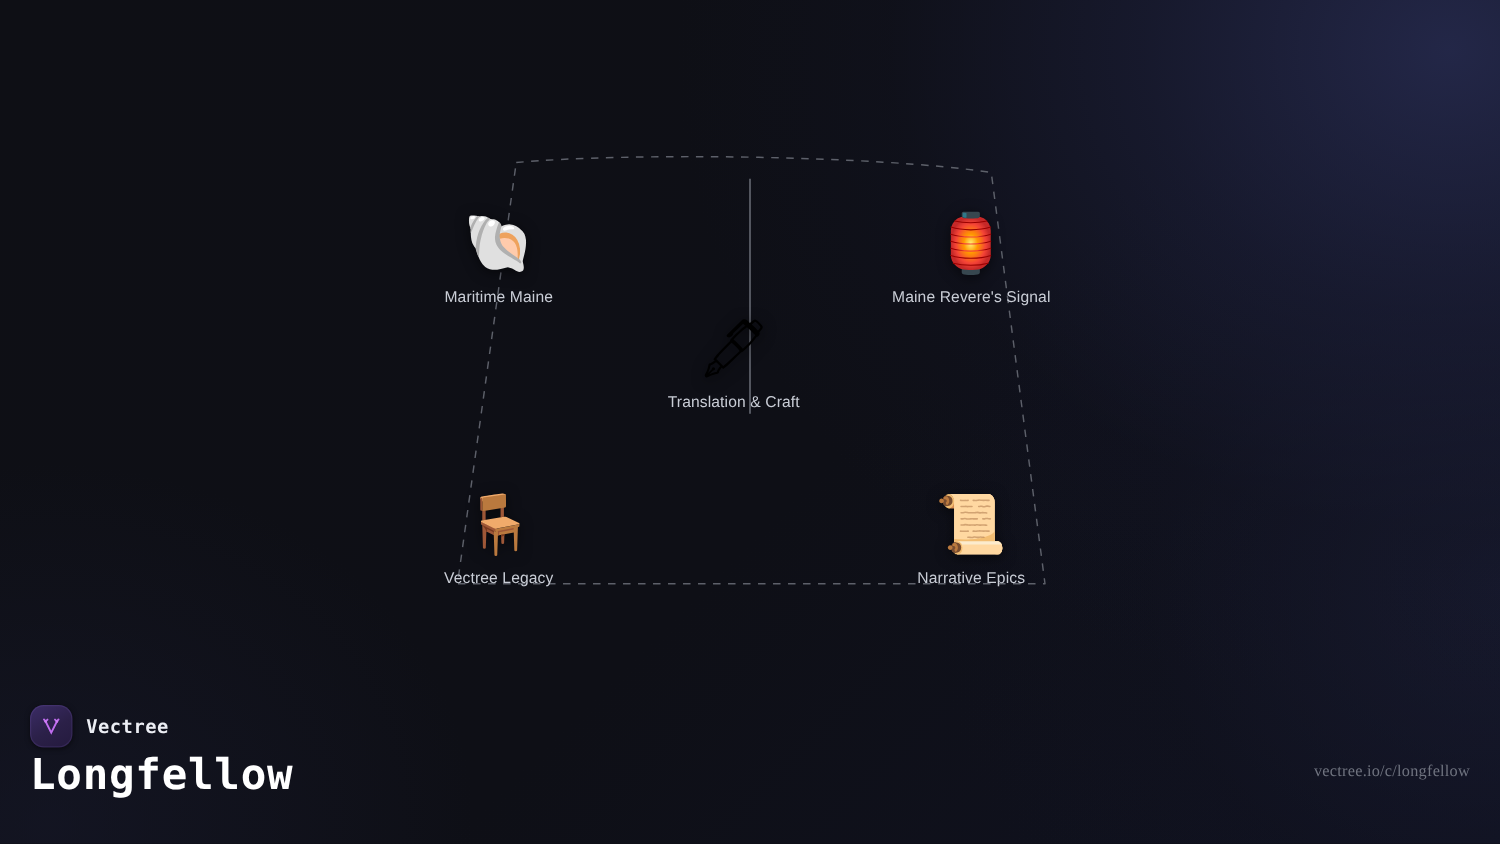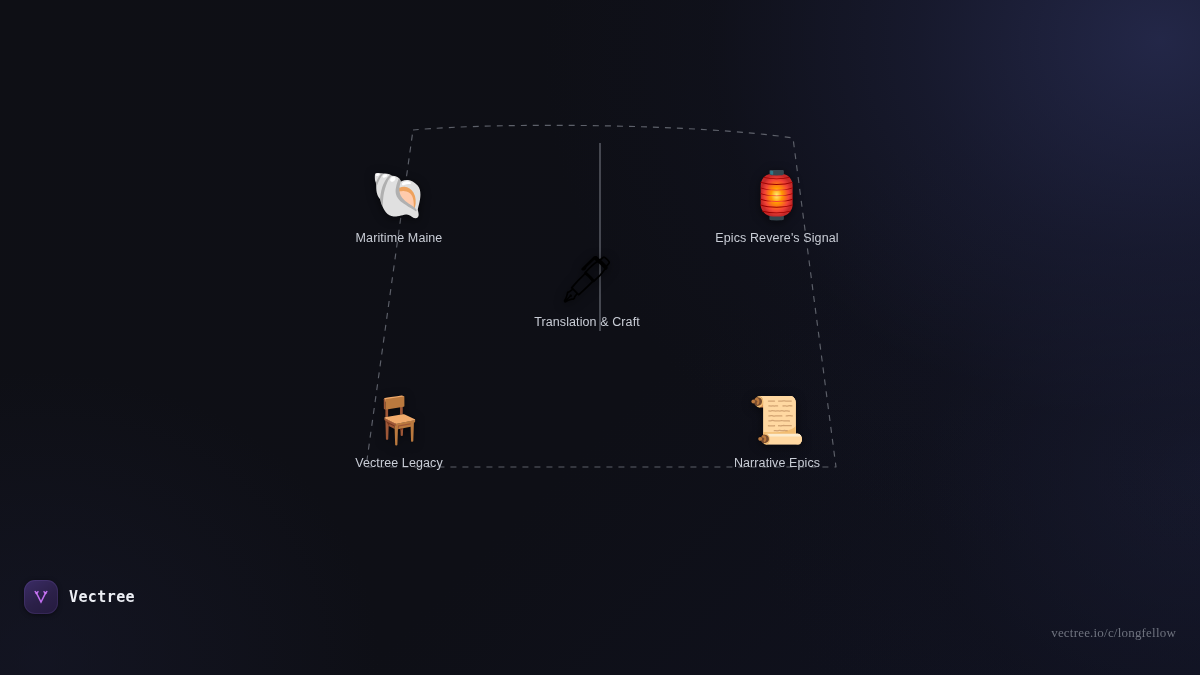--- a/index.html
+++ b/index.html
@@ -76,21 +76,21 @@
     color: #c9cdd6;
     text-align: right;
     white-space: nowrap;
     letter-spacing: 0.1px;
   }
 
   
   #footer {
     position: absolute;
     left: 0;
-    bottom: 0;
+    bottom: 16px;
     width: 1200px;
     height: 112px;
   }
 
   #brand-row {
     position: absolute;
     left: 24px;
     top: 17px;
     display: flex;
     align-items: center;
@@ -156,21 +156,21 @@
       <line x1="600" y1="143" x2="600" y2="331" stroke="#6d707a" stroke-width="1.3" opacity="0.9"></line>
     </svg>
 
     <div class="node" style="left: 399px; top: 207px;">
       <span class="node-emoji">🐚</span>
       <span class="node-label">Maritime Maine</span>
     </div>
 
     <div class="node" style="left: 777px; top: 207px;">
       <span class="node-emoji">🏮</span>
-      <span class="node-label">Epics Revere's Signal</span>
+      <span class="node-label">Maine Revere's Signal</span>
     </div>
 
     <div class="node" style="left: 587px; top: 291px;">
       <span class="node-emoji">🖋</span>
       <span class="node-label">Translation &amp; Craft</span>
     </div>
 
     <div class="node" style="left: 399px; top: 432px;">
       <span class="node-emoji">🪑</span>
       <span class="node-label">Vectree Legacy</span>
@@ -193,18 +193,19 @@
             <path d="M5.0 5.4 L6.6 7.4 L8.4 5.6"></path>
             <path d="M15.6 5.6 L17.4 7.4 L19.0 5.4"></path>
           </g>
           <circle cx="6.6" cy="7.4" r="1.25" fill="#d07ff5"></circle>
           <circle cx="17.4" cy="7.4" r="1.25" fill="#d07ff5"></circle>
         </svg>
       </div>
       <span id="brand-name">Vectree</span>
     </div>
 
+    <h1 id="page-title">Longfellow</h1>
 
     <span id="footer-url">vectree.io/c/longfellow</span>
 
   </div>
 
 </div>
 
 </body></html>

